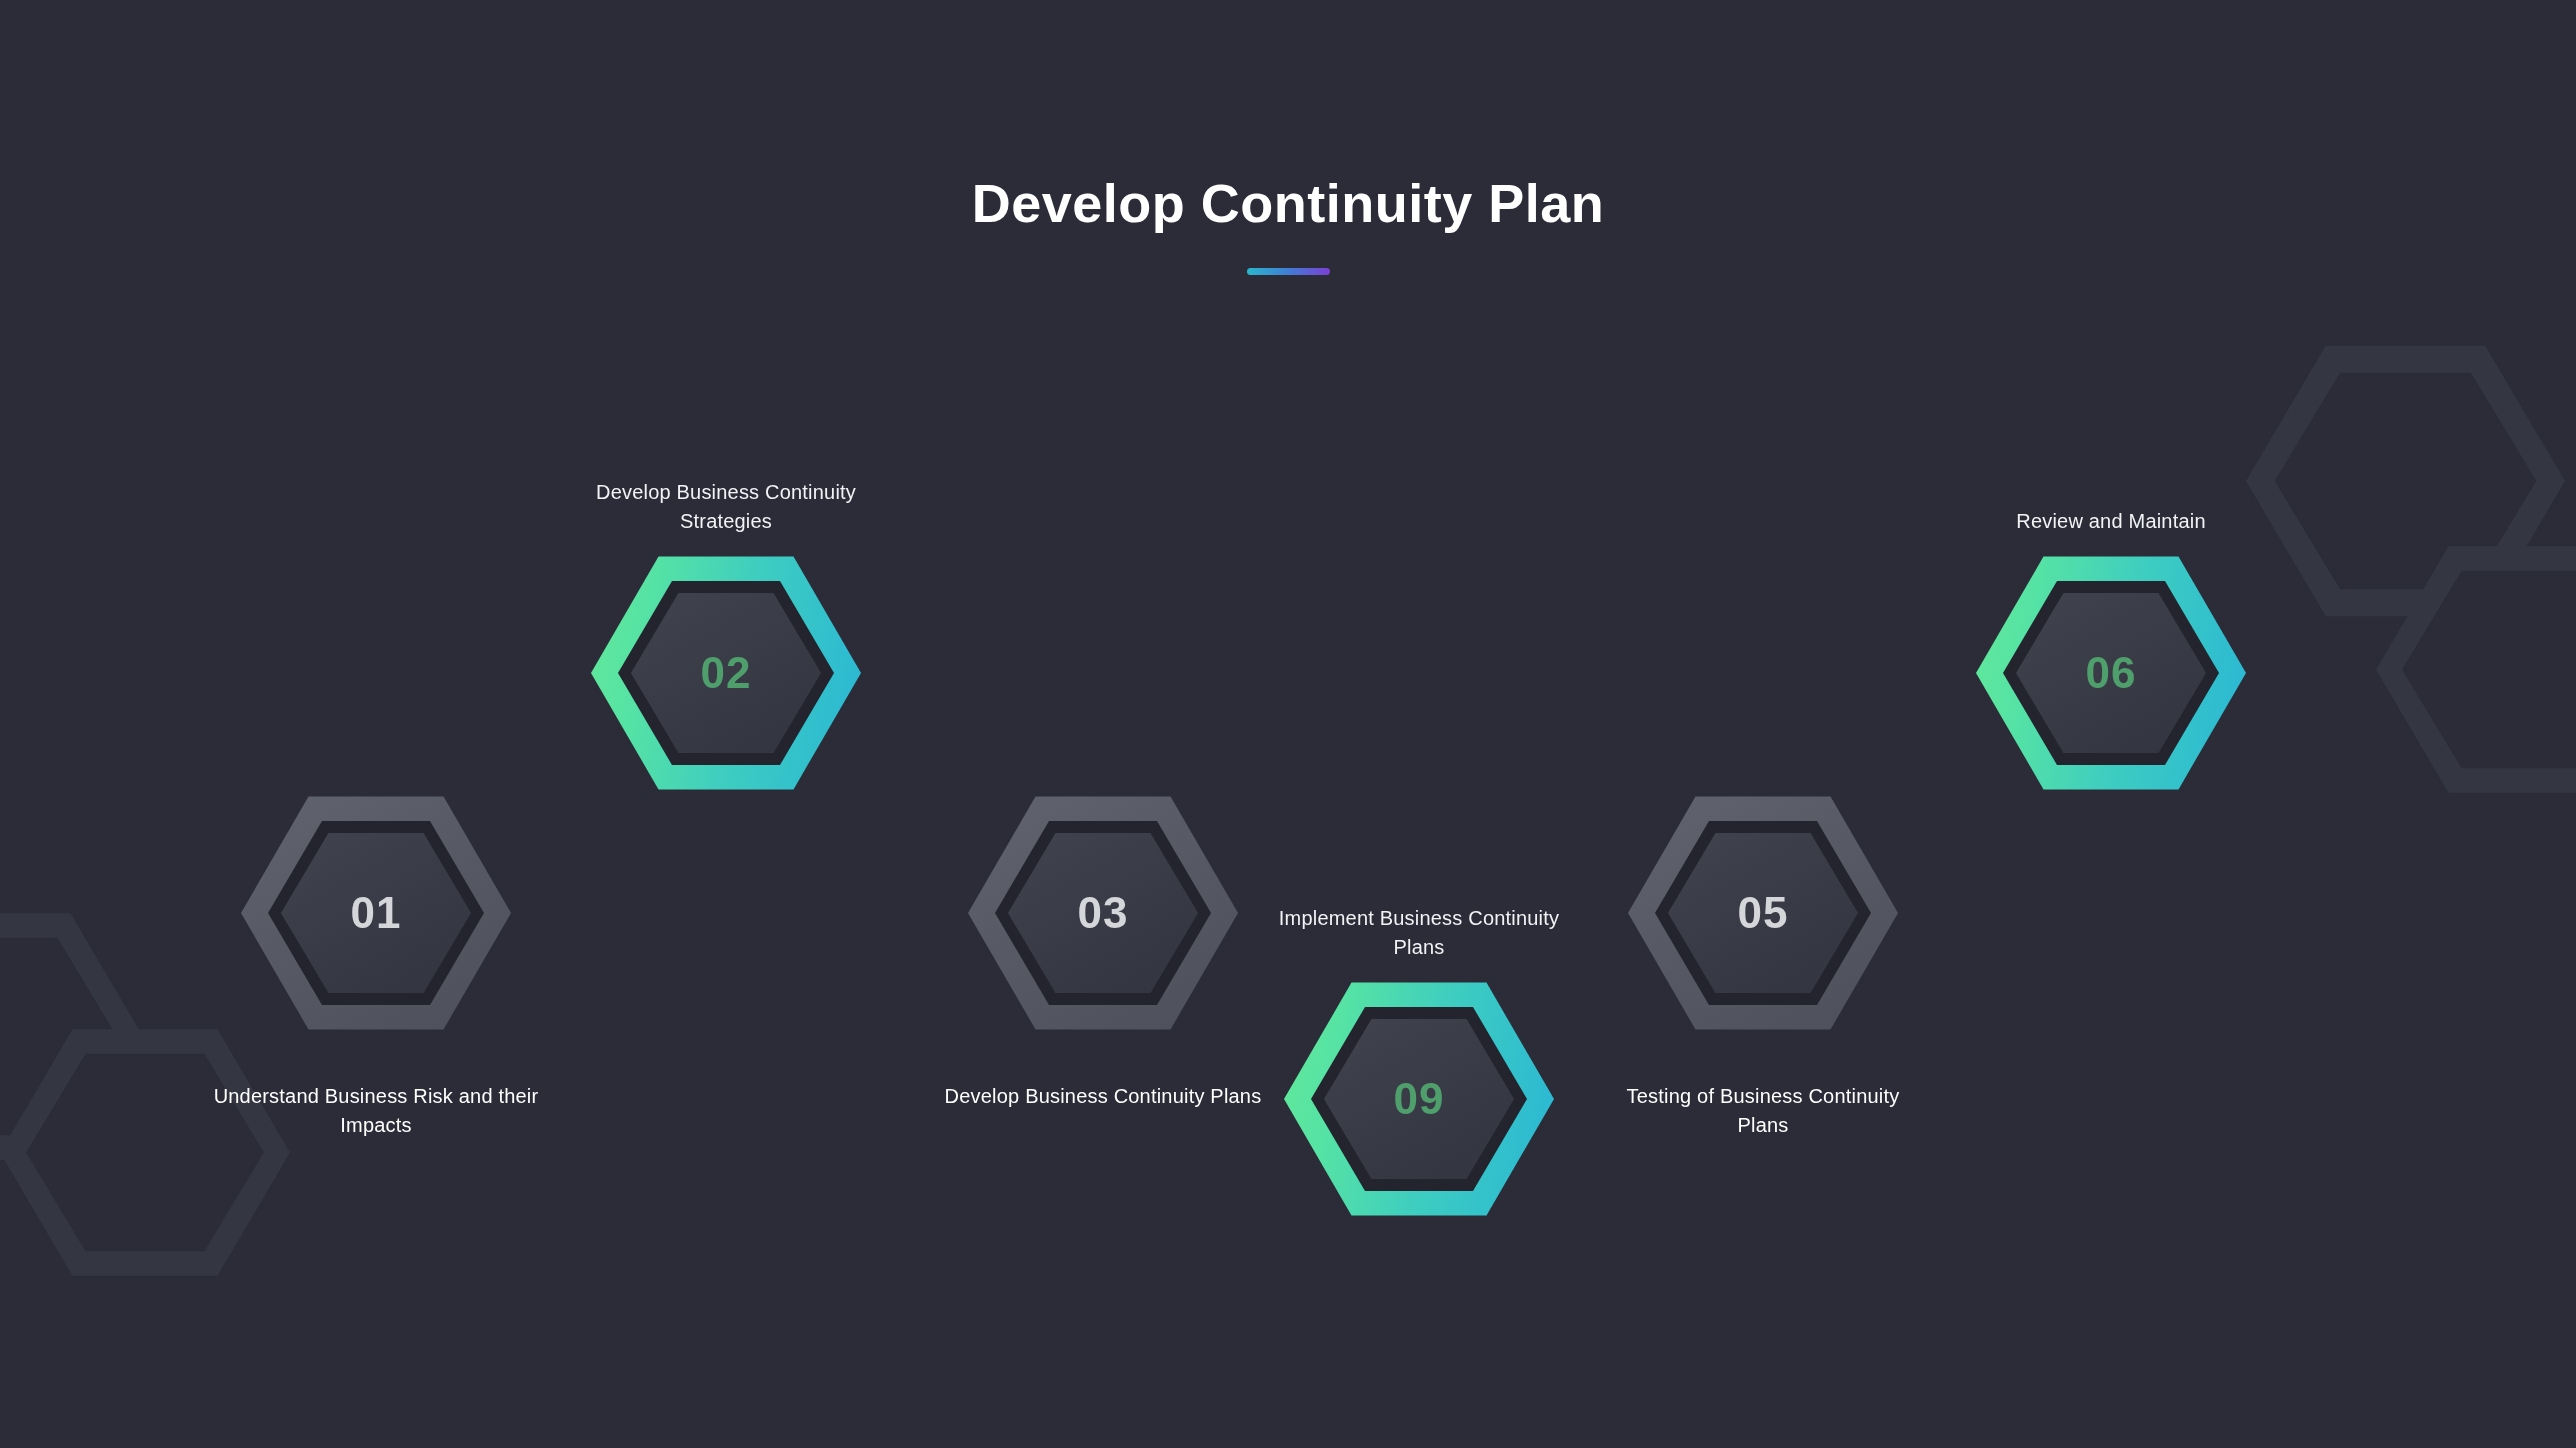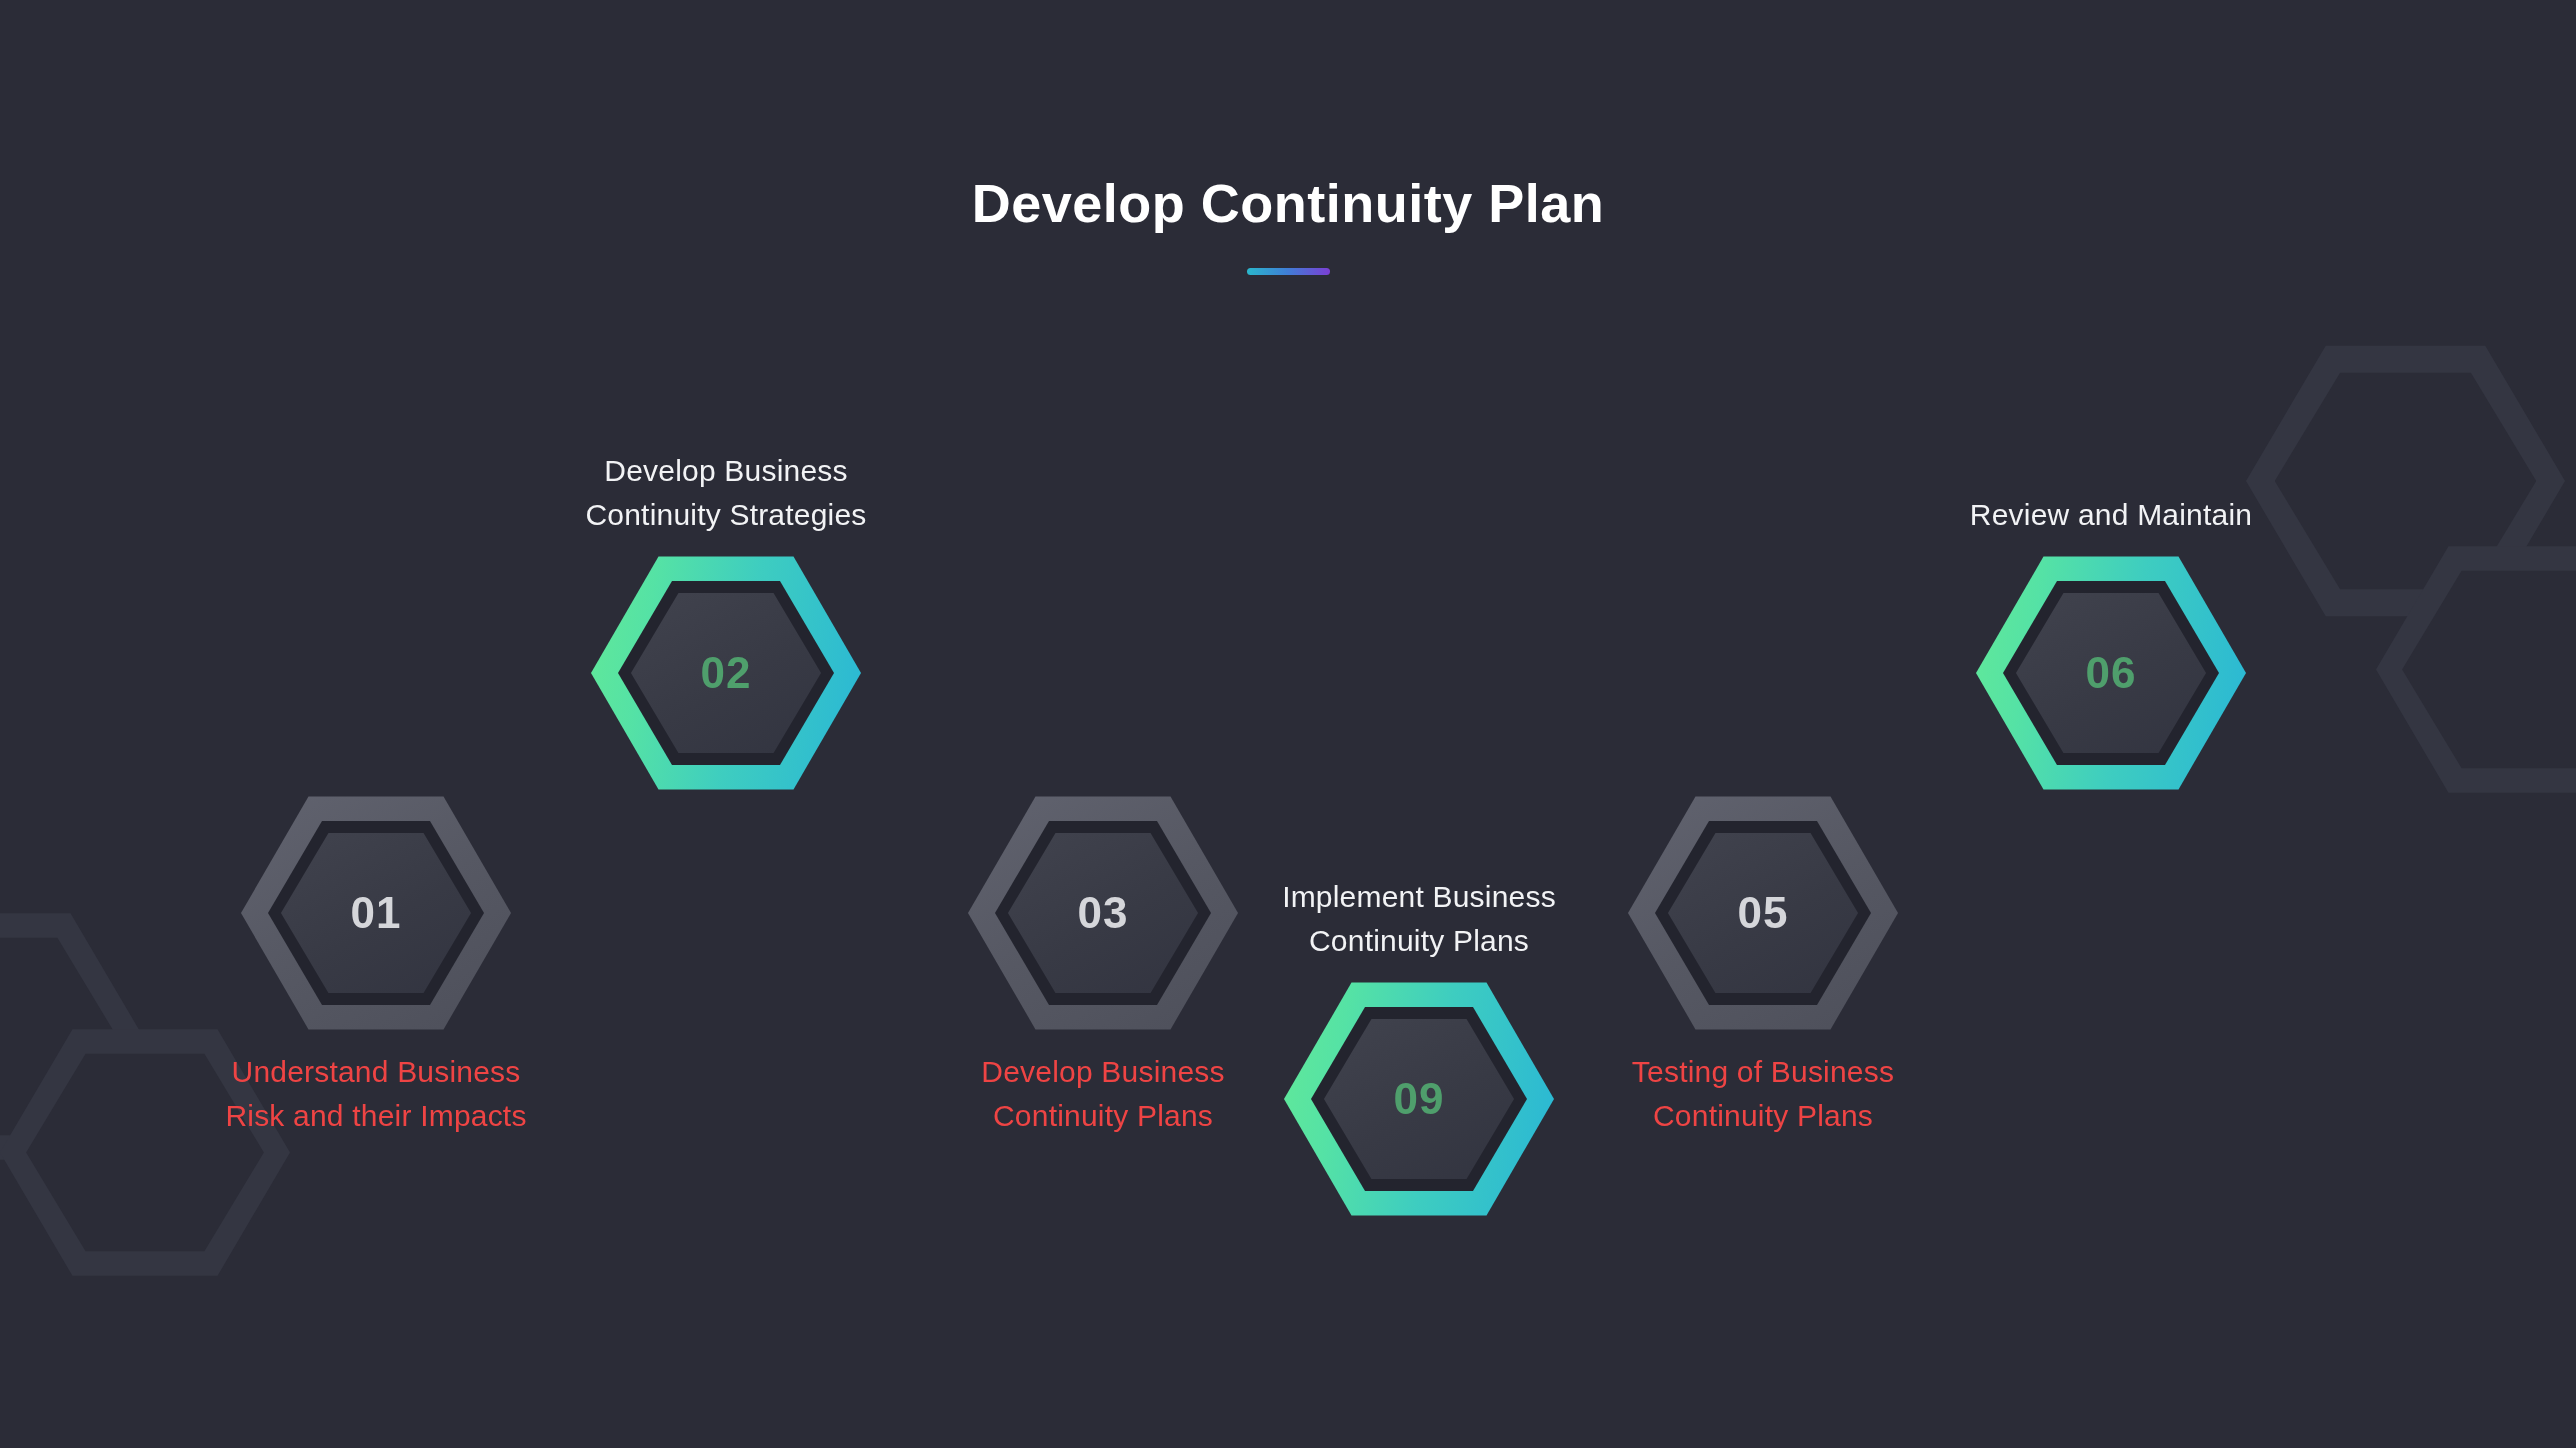--- a/index.html
+++ b/index.html
@@ -68,27 +68,27 @@
   }
   .step.active .num{color:#4f9f6c;}
   .step.idle .hex-outer{
     background:linear-gradient(150deg,#61636f 0%,#565863 50%,#4d4f5a 100%);
   }
   .step.idle .num{color:#d5d6da;}
 
   
   .label{
     position:absolute;width:328px;left:-29px;
-    text-align:center;font-size:30px;line-height:1.45;
+    text-align:center;font-size:20px;line-height:1.45;
     letter-spacing:0.2px;
   }
   .label.above{bottom:257px;}
   .label.below{top:257px;}
   .label.white{color:#f2f3f5;}
-  .label.green{color:#ef4444;}
+  .label.green{color:#ffffff;margin-top:32px;}
 </style>
 </head>
 <body>
 
 <div class="stage">
 
   <div class="deco" style="left:-147px;top:908px;width:290px;height:257px;">
     <div class="ring">
       <div class="hole"></div>
     </div>

